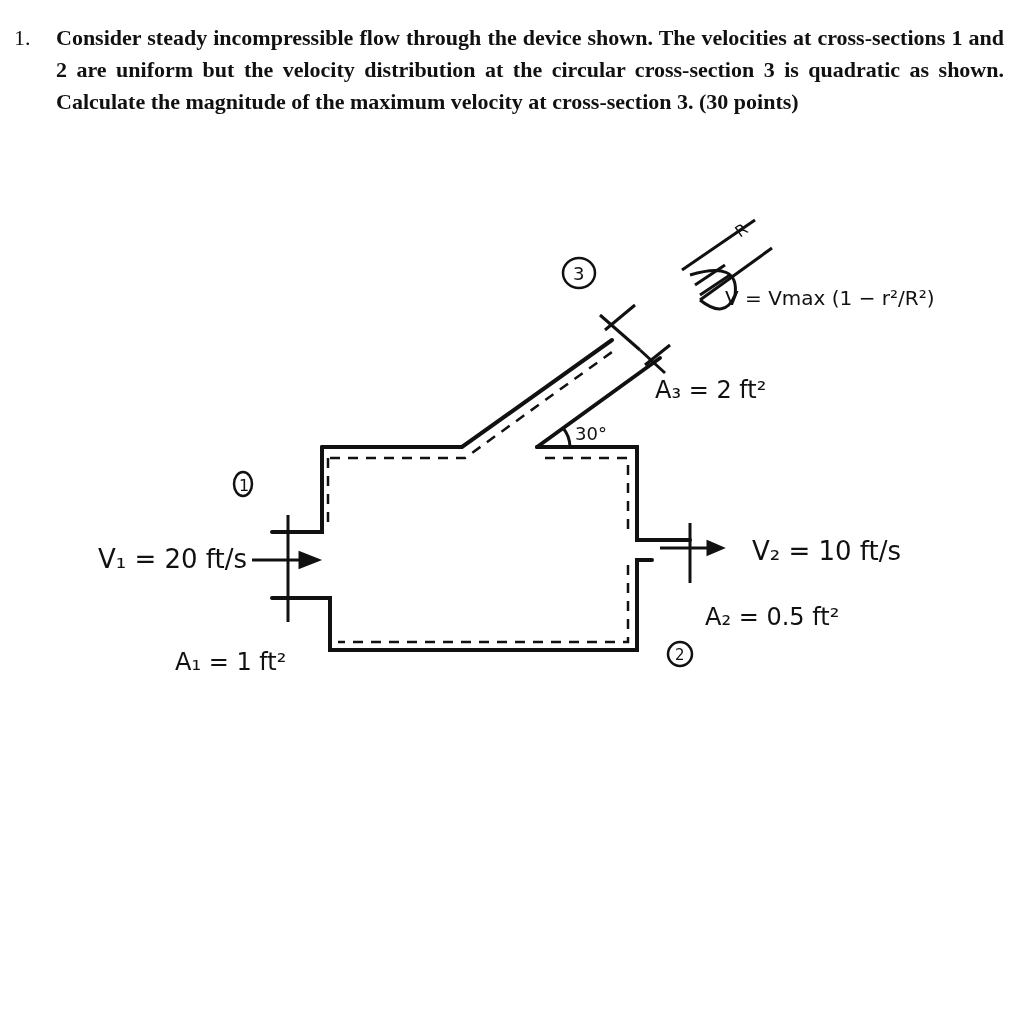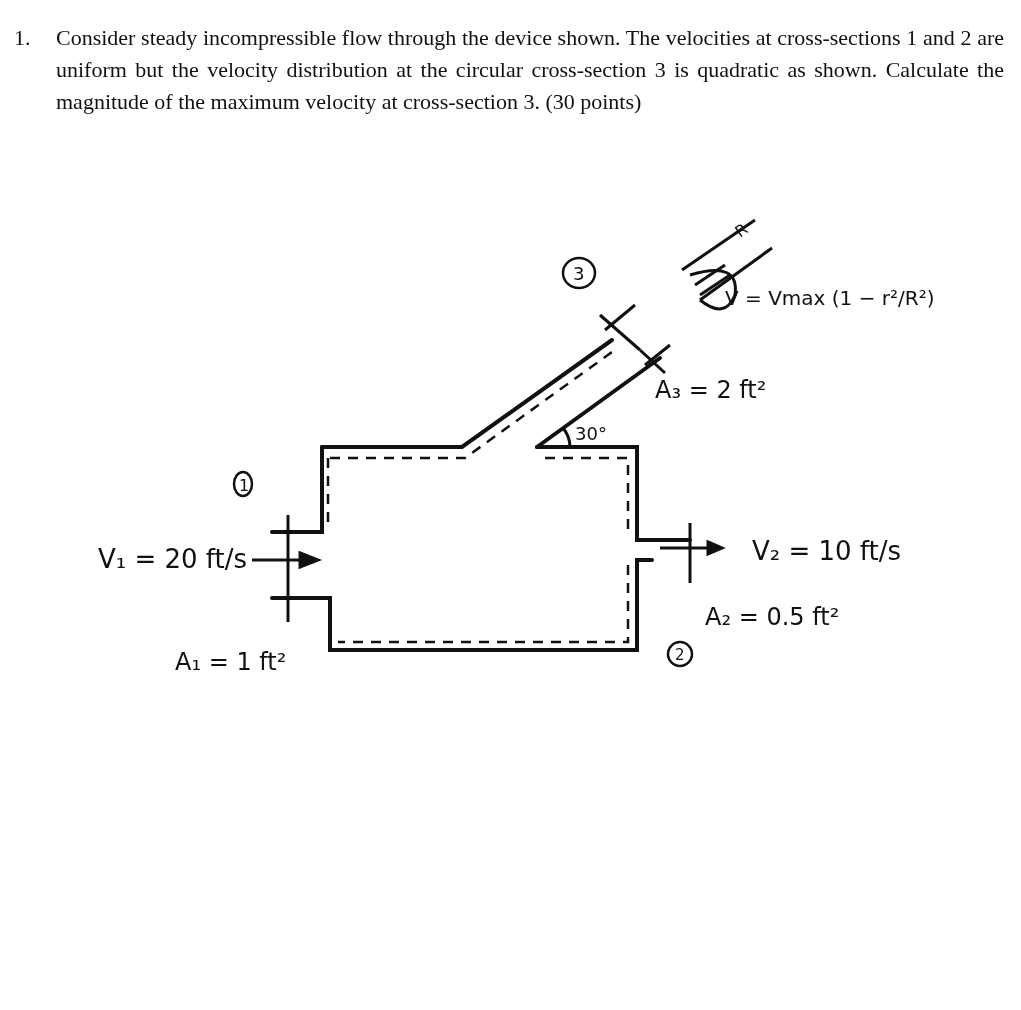--- a/index.html
+++ b/index.html
@@ -1,19 +1,19 @@
 <!DOCTYPE html>
 <html><head>
 <meta charset="utf-8">
 <style>
   html, body { margin:0; padding:0; background:#ffffff; }
   body { width:1021px; height:1010px; position:relative; overflow:hidden; font-family:"Liberation Serif", serif; color:#111; }
   .question { position:absolute; left:14px; top:22px; width:990px; font-size:22px; line-height:32px; }
   .q-num { position:absolute; left:0; top:0; }
-  .q-text { position:absolute; left:42px; top:0; width:948px; text-align:justify; text-align-last:left; }
+  .q-text { position:absolute; left:42px; top:0; width:948px; text-align:justify; text-align-last:left;font-weight:bold; }
   svg { position:absolute; left:0; top:0; }
   .hw { font-family:"DejaVu Sans", sans-serif; fill:#111; }
 </style>
 </head>
 <body>
 
 <div class="question">
   <span class="q-num">1.</span>
   <div class="q-text">Consider steady incompressible flow through the device shown. The velocities at cross-sections 1 and 2 are uniform but the velocity distribution at the circular cross-section 3 is quadratic as shown. Calculate the magnitude of the maximum velocity at cross-section 3. (30 points)</div>
 </div>

